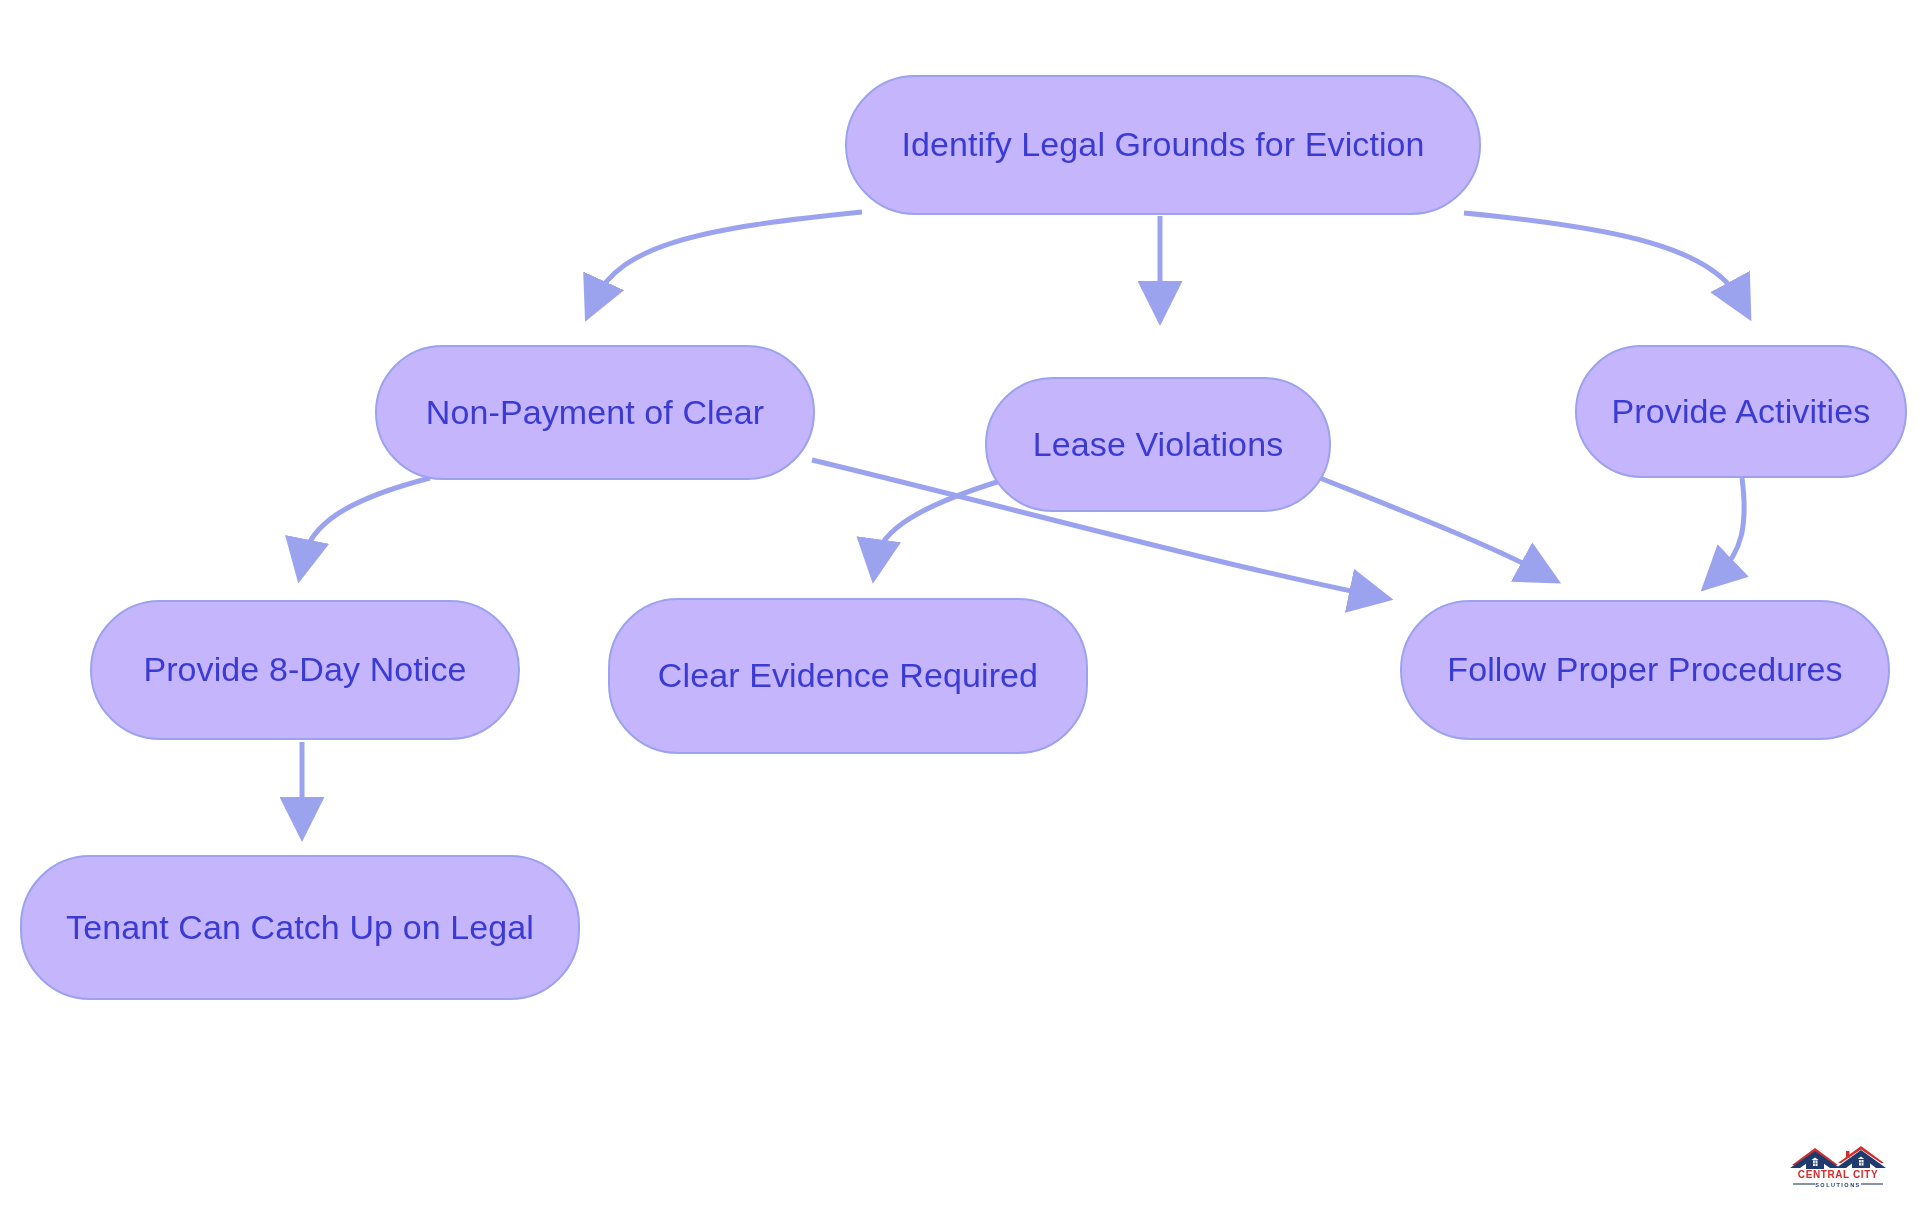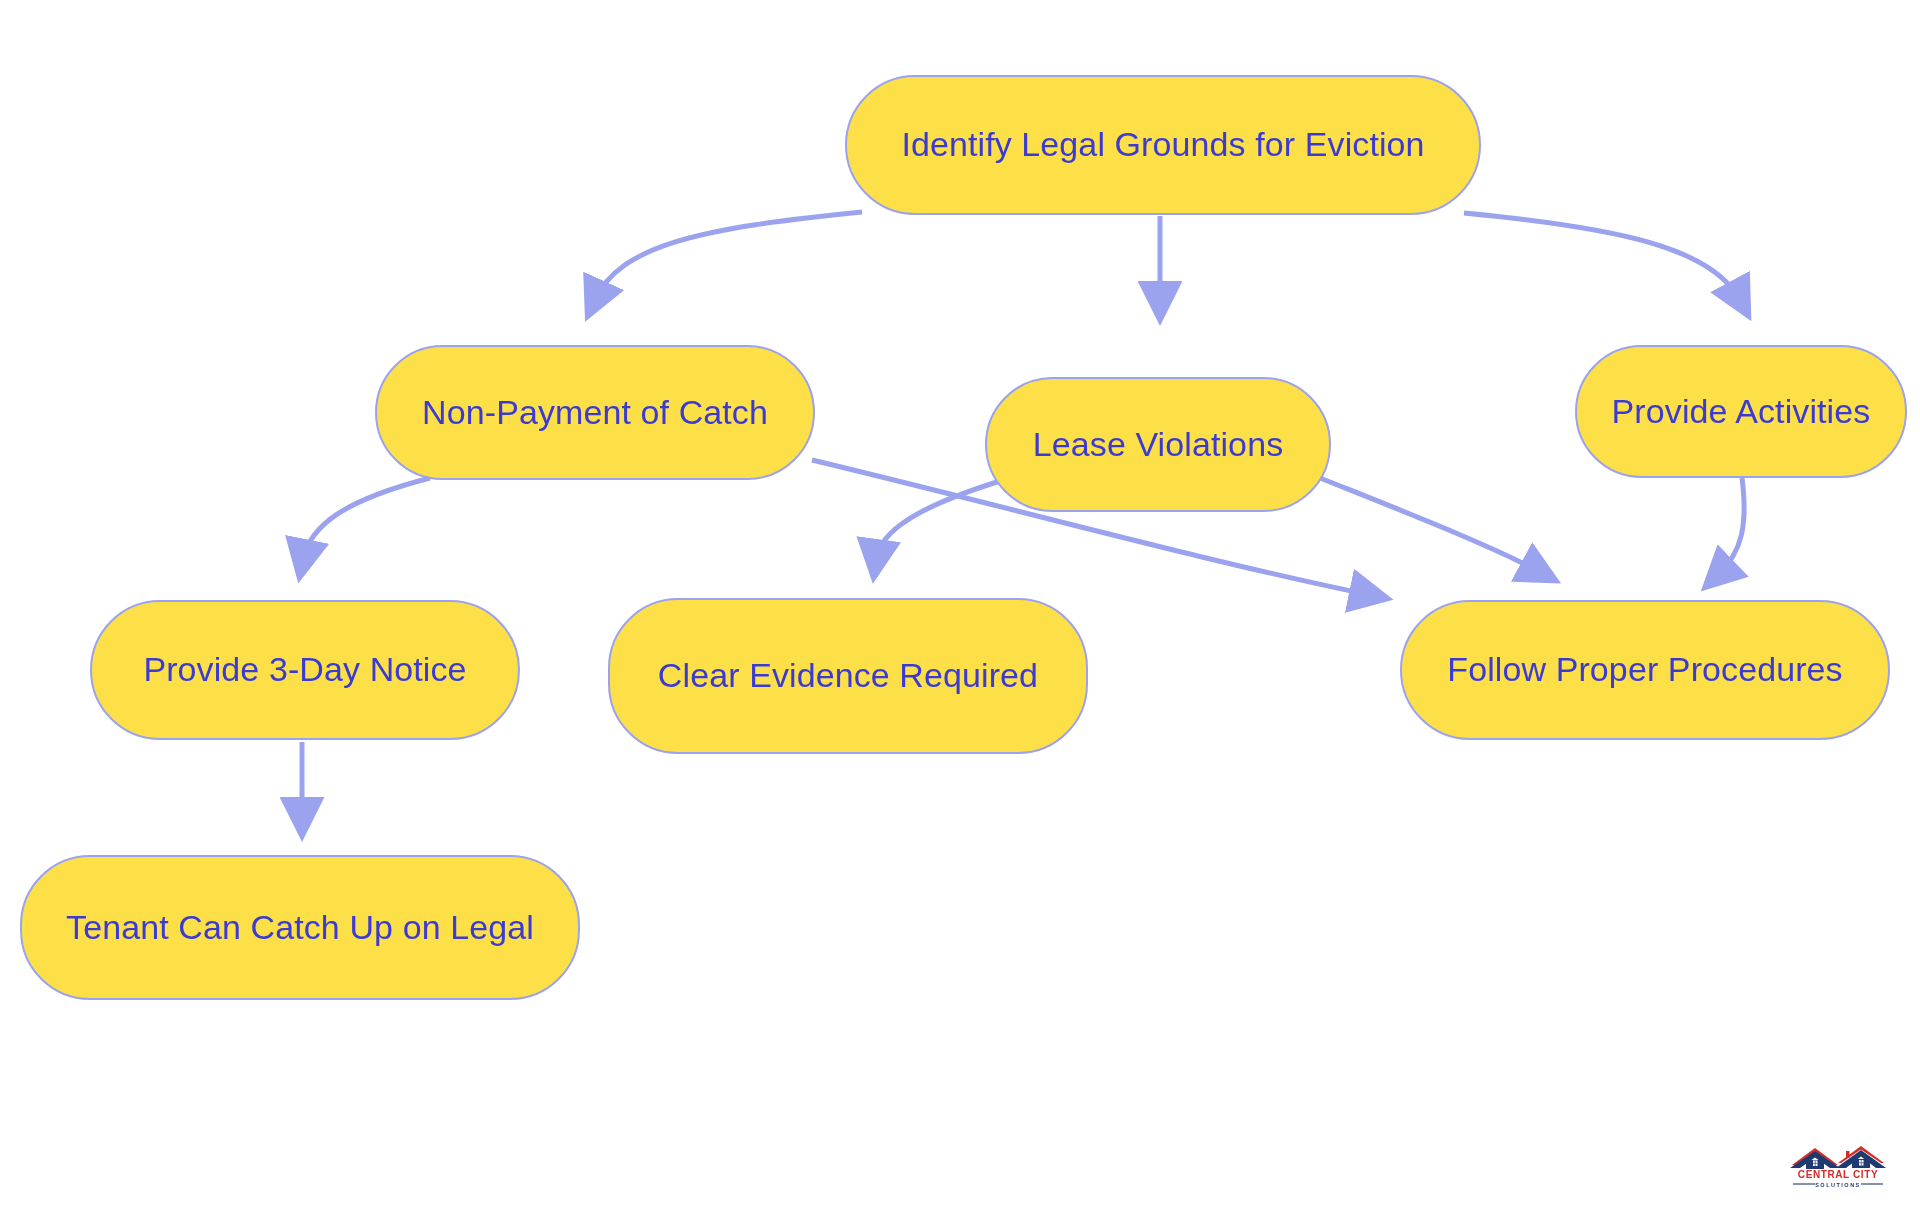--- a/index.html
+++ b/index.html
@@ -22,21 +22,21 @@
     position: absolute;
     left: 0;
     top: 0;
     width: 1920px;
     height: 1215px;
     pointer-events: none;
   }
   .node {
     position: absolute;
     box-sizing: border-box;
-    background: #fde047;
+    background: #c4b5fd;
     border: 2px solid #9ba2ee;
     border-radius: 70px;
     display: flex;
     align-items: center;
     justify-content: center;
     text-align: center;
     z-index: 2;
   }
   .node-label {
     color: #3b3bd4;
@@ -97,33 +97,33 @@
     <path d="M 1742,478 C 1748,525 1742,552 1718,575" fill="none" stroke="#9ba2ee" stroke-width="5" marker-end="url(#arrowhead)"></path>
 
     <path d="M 302,742 L 302,818" fill="none" stroke="#9ba2ee" stroke-width="5" marker-end="url(#arrowhead)"></path>
   </svg>
 
   <div class="node" id="node-root">
     <span class="node-label">Identify Legal Grounds for Eviction</span>
   </div>
 
   <div class="node" id="node-nonpayment">
-    <span class="node-label">Non-Payment of Catch</span>
+    <span class="node-label">Non-Payment of Clear</span>
   </div>
 
   <div class="node" id="node-lease">
     <span class="node-label">Lease Violations</span>
   </div>
 
   <div class="node" id="node-illegal">
     <span class="node-label">Provide Activities</span>
   </div>
 
   <div class="node" id="node-notice">
-    <span class="node-label">Provide 3-Day Notice</span>
+    <span class="node-label">Provide 8-Day Notice</span>
   </div>
 
   <div class="node" id="node-evidence">
     <span class="node-label">Clear Evidence Required</span>
   </div>
 
   <div class="node" id="node-procedures">
     <span class="node-label">Follow Proper Procedures</span>
   </div>
 

